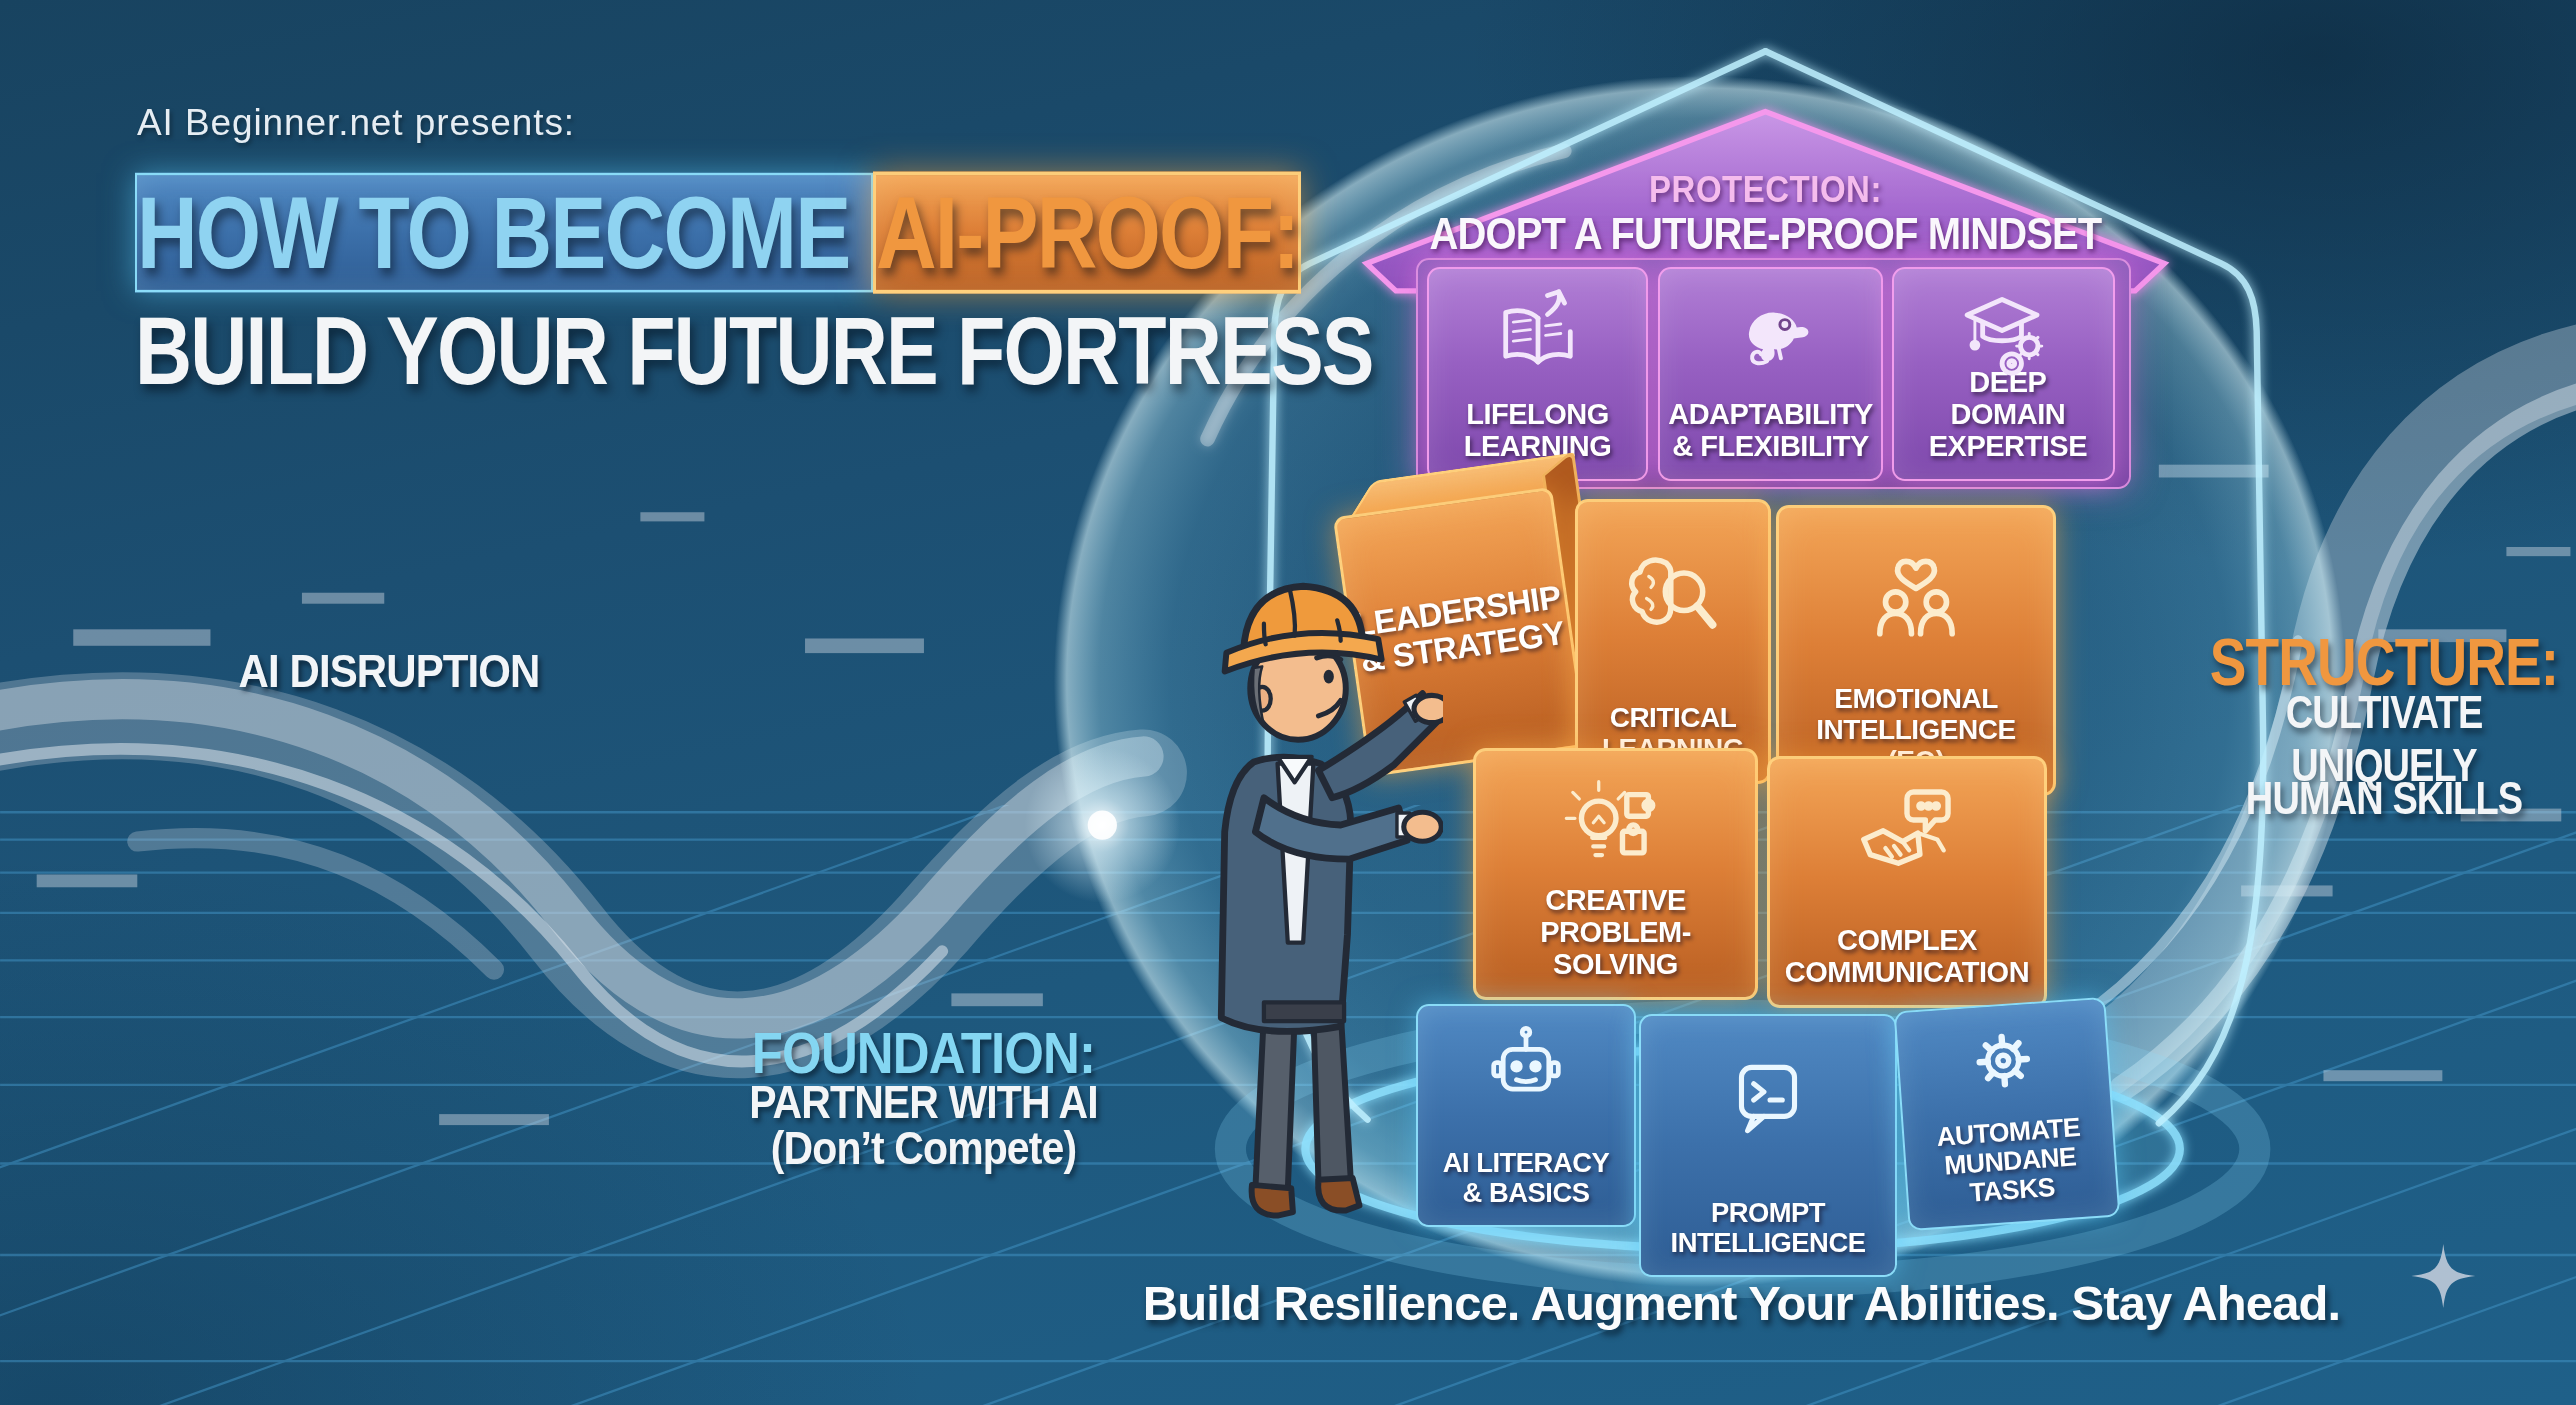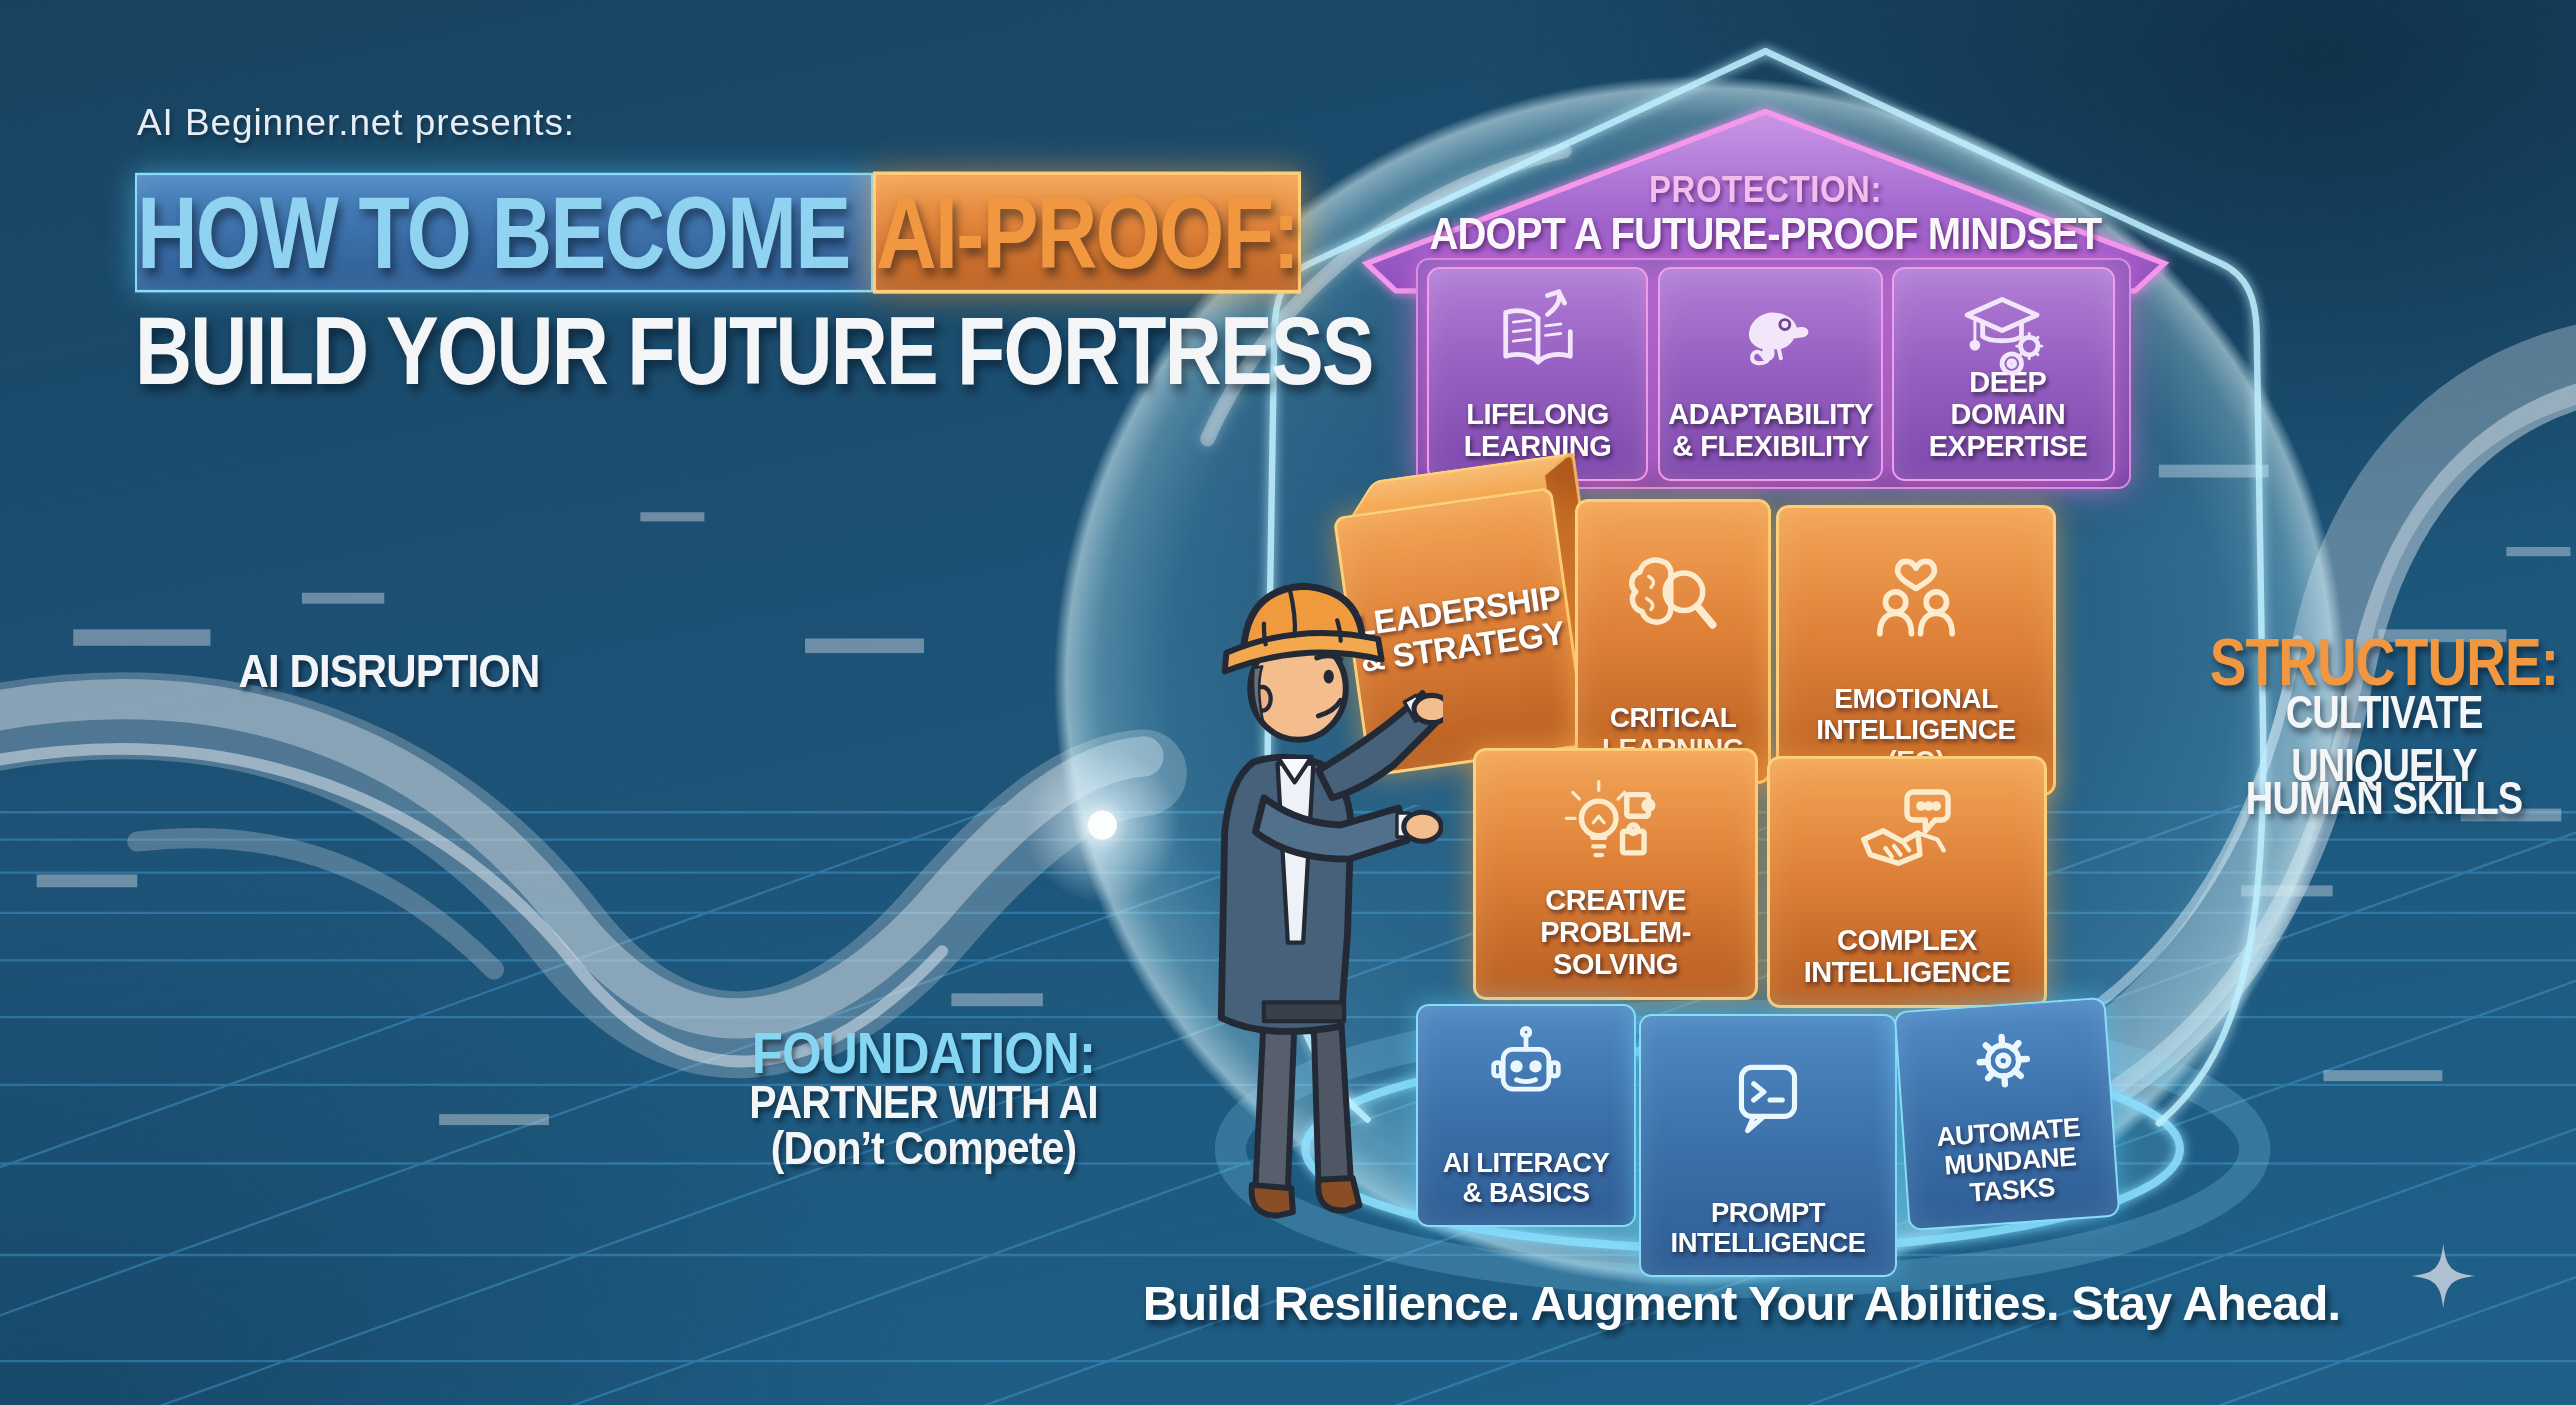--- a/index.html
+++ b/index.html
@@ -284,21 +284,21 @@
   <div class="block orange" style="left:1767px;top:756px;width:280px;height:252px;">
     <svg class="icon" style="top:20px;" width="108" height="108" viewBox="0 0 100 100" fill="none" stroke="currentColor" stroke-width="5" stroke-linecap="round" stroke-linejoin="round">
       <path d="M56,12 h26 a6,6 0 0 1 6,6 v14 a6,6 0 0 1 -6,6 h-6 l-9,10 v-10 h-11 a6,6 0 0 1 -6,-6 v-14 a6,6 0 0 1 6,-6 Z"></path>
       <circle cx="63" cy="25" r="2" fill="currentColor"></circle>
         <circle cx="70" cy="25" r="2" fill="currentColor"></circle>
         <circle cx="77" cy="25" r="2" fill="currentColor"></circle>
       <path d="M10,56 L28,48 L46,58 L60,50 L62,70 L42,78 L16,70 Z"></path>
       <path d="M60,50 L78,56 L84,66 M46,58 L52,66 M38,62 L44,70 M30,64 L36,72" stroke-width="4"></path>
     </svg>
     <div class="blabel">COMPLEX
-INTELLIGENCE</div>
+COMMUNICATION</div>
   </div>
 
   <div class="block blue" style="left:1416px;top:1004px;width:220px;height:223px;">
     <svg class="icon" style="top:11px;" width="95" height="95" viewBox="0 0 100 100" fill="none" stroke="currentColor" stroke-width="5" stroke-linecap="round" stroke-linejoin="round">
       <rect x="26" y="34" width="48" height="42" rx="10"></rect>
       <circle cx="50" cy="16" r="4"></circle>
         <line x1="50" y1="20" x2="50" y2="34"></line>
       <circle cx="40" cy="52" r="4" fill="currentColor"></circle>
         <circle cx="60" cy="52" r="4" fill="currentColor"></circle>
       <path d="M40,66 Q50,70 60,66"></path>

